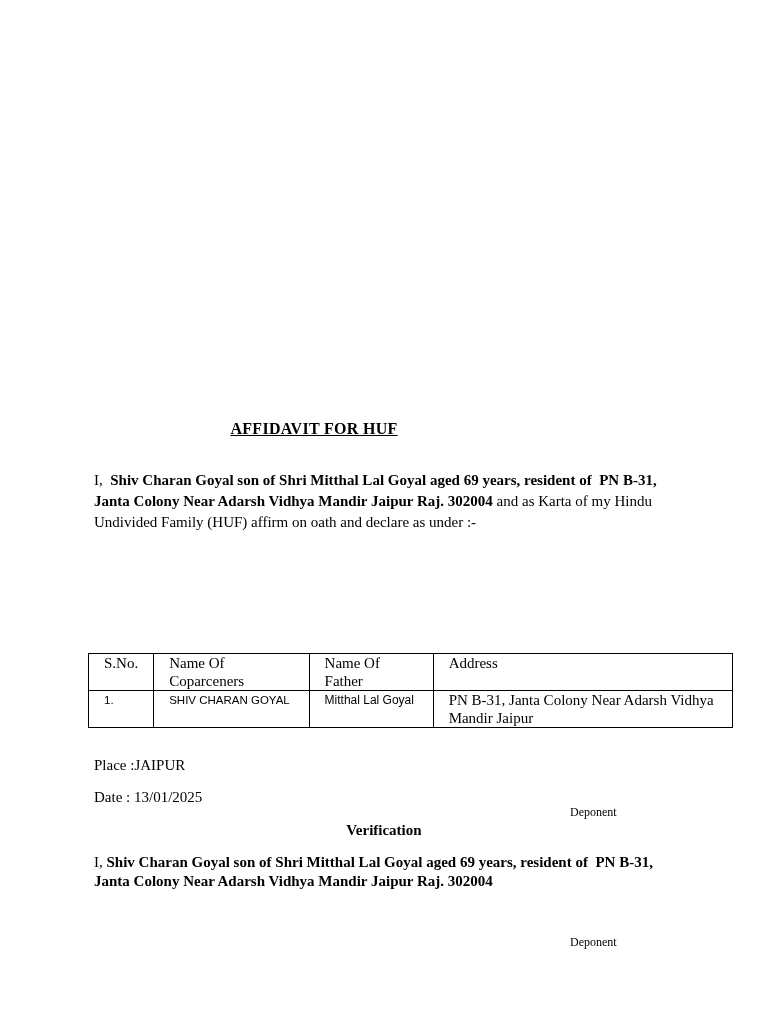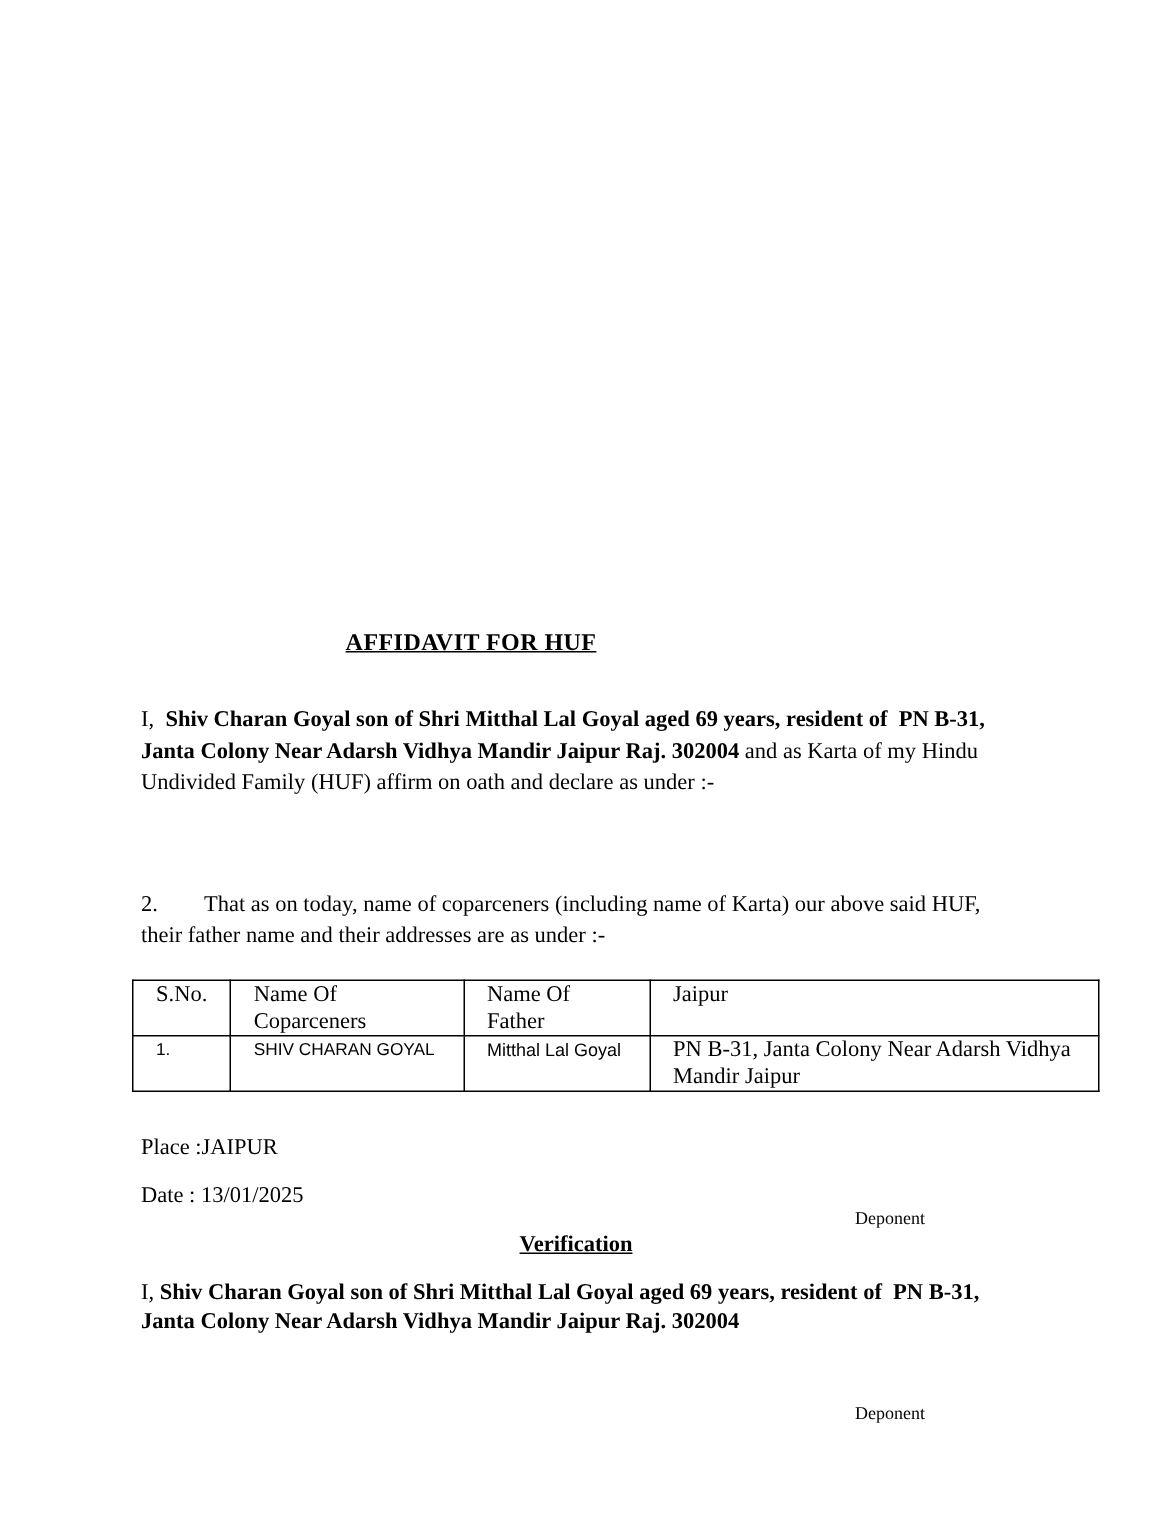--- a/index.html
+++ b/index.html
@@ -61,52 +61,50 @@
     left: 570px;
     font-size: 12px;
   }
   .verif-heading {
     top: 822px;
     left: 0;
     width: 768px;
     text-align: center;
     font-size: 15px;
     font-weight: bold;
-    text-decoration: underline;
   }
   .verif-para {
     top: 853px;
     line-height: 18.5px;
   }
 </style>
 </head>
 <body>
 
 <div class="page">
 
   <div class="abs title">AFFIDAVIT FOR HUF</div>
 
   <p class="abs para" style="top:470px"><span>I,  </span><span class="b">Shiv Charan Goyal son of Shri Mitthal Lal Goyal aged 69 years, resident of  PN B-31, Janta Colony Near Adarsh Vidhya Mandir Jaipur Raj. 302004</span><span> and as Karta of my Hindu Undivided Family (HUF) affirm on oath and declare as under :-</span></p>
 
 
-  <p class="abs para" style="top:593px"><span class="num">2.</span><span>That as on today, name of coparceners (including name of Karta) our above said HUF, their father name and their addresses are as under :-</span></p>
 
   <table class="doc-table">
     <colgroup>
       <col style="width:49px">
       <col style="width:158px">
       <col style="width:127px">
       <col style="width:311px">
     </colgroup>
     <tbody>
         <tr class="hdr">
       <td>S.No.</td>
       <td class="ctr">Name Of Coparceners</td>
       <td class="ctr">Name Of Father</td>
-      <td>Jaipur</td>
+      <td>Address</td>
     </tr>
     <tr class="datarow">
       <td class="sans-sm">1.</td>
       <td class="sans-sm">SHIV CHARAN GOYAL</td>
       <td class="sans-sm" style="font-size:12px">Mitthal Lal Goyal</td>
       <td>PN B-31, Janta Colony Near Adarsh Vidhya Mandir Jaipur</td>
     </tr>
   </tbody>
     </table>
 

